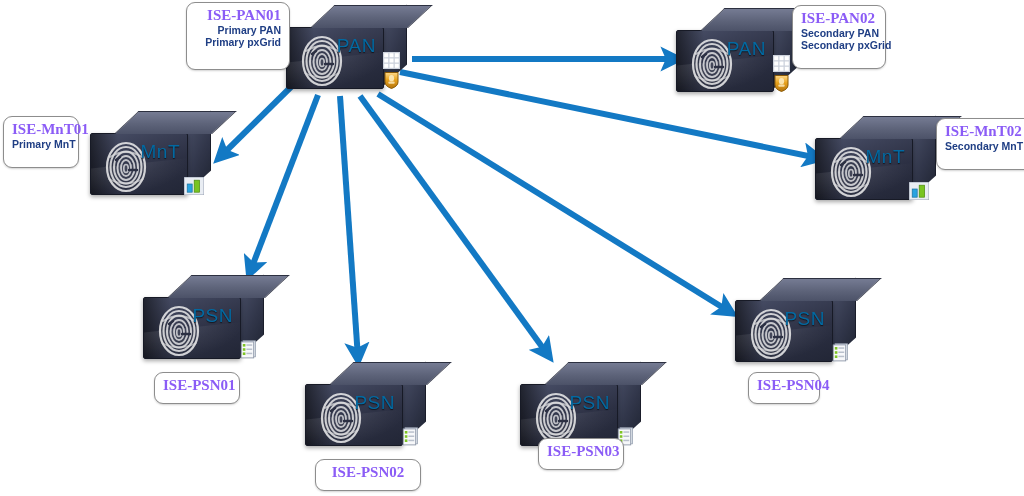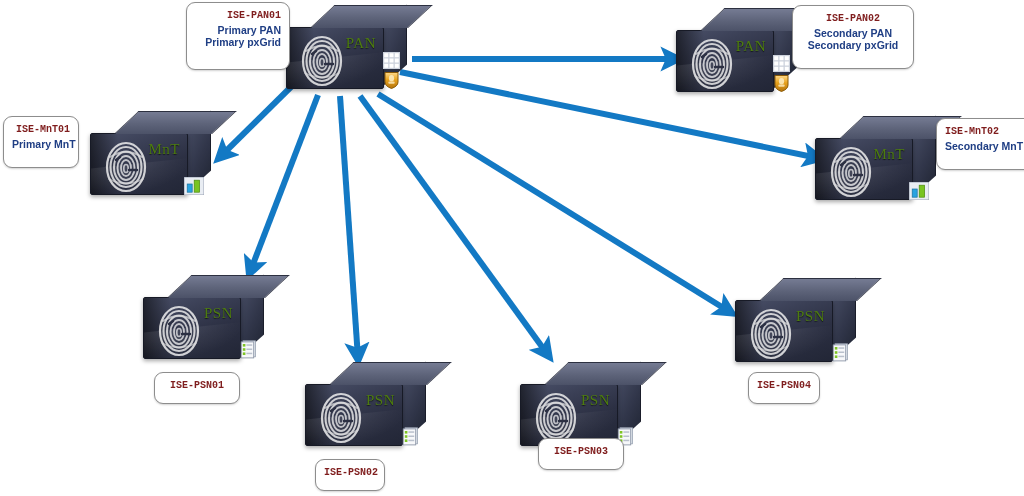--- a/index.html
+++ b/index.html
@@ -51,49 +51,49 @@
   }
 
   
   .fingerprint{
     position:absolute;left:14px;top:30px;width:44px;height:52px;
     opacity:.92;z-index:4;
   }
   
   .role{
     position:absolute;right:30px;top:30px;
-    color:#4d7c0f;font-size:15px;letter-spacing:.5px;z-index:5;
+    color:#0369a1;font-size:19px;letter-spacing:.5px;z-index:5;
     text-shadow:0 1px 1px rgba(0,0,0,.6);
-    font-family:Liberation Serif, serif;
+    font-family:Liberation Sans, sans-serif;
   }
   
   .badges{position:absolute;right:6px;bottom:4px;z-index:5;display:flex;flex-direction:column;align-items:center;gap:2px;}
 
   .grid-icon{width:17px;height:17px;display:block;}
   .shield-icon{width:17px;height:18px;display:block;}
   .chart-icon{width:20px;height:18px;display:block;}
   .list-icon{width:18px;height:19px;display:block;}
 
   
   .callout{
     position:absolute;z-index:6;
     background:#ffffff;
     border:1.4px solid #8d8d8d;
     border-radius:9px;
     box-shadow:0 1px 2px rgba(0,0,0,.18);
     padding:4px 8px 5px 8px;
     box-sizing:border-box;
   }
   .callout .c-title{
-    color:#7f1d1d;
+    color:#8b5cf6;
     font-weight:bold;
-    font-size:10px;
+    font-size:15px;
     line-height:17px;
     white-space:nowrap;
-    font-family:Liberation Mono, monospace;
+    font-family:Liberation Serif, serif;
   }
   .callout .c-sub{
     color:#1f3e84;
     font-weight:bold;
     font-size:10.5px;
     line-height:12px;
     white-space:nowrap;
     font-family:"Liberation Sans",sans-serif;
   }
   .align-right{text-align:right;}
@@ -450,37 +450,37 @@
         </div>
       </div>
     </div>
 
   <div id="callout-layer">
       <div class="callout align-right" style="left: 186px; top: 2px; width: 104px; min-height: 68px;">
         <div class="c-title">ISE-PAN01</div>
         <div class="c-sub">Primary PAN</div>
         <div class="c-sub">Primary pxGrid</div>
       </div>
-      <div class="callout align-left" style="left: 792px; top: 5px; width: 122px; min-height: 64px; text-align: center;">
+      <div class="callout align-left" style="left: 792px; top: 5px; width: 94px; min-height: 64px;">
         <div class="c-title">ISE-PAN02</div>
         <div class="c-sub">Secondary PAN</div>
         <div class="c-sub">Secondary pxGrid</div>
       </div>
       <div class="callout align-right" style="left: 3px; top: 116px; width: 76px; min-height: 52px;">
         <div class="c-title">ISE-MnT01</div>
         <div class="c-sub">Primary MnT</div>
       </div>
       <div class="callout align-left" style="left: 936px; top: 118px; width: 108px; min-height: 52px;">
         <div class="c-title">ISE-MnT02</div>
         <div class="c-sub">Secondary MnT</div>
       </div>
       <div class="callout align-center" style="left: 154px; top: 372px; width: 86px; min-height: 32px;">
         <div class="c-title">ISE-PSN01</div>
       </div>
-      <div class="callout align-center" style="left: 315px; top: 459px; width: 70px; min-height: 32px;">
+      <div class="callout align-center" style="left: 315px; top: 459px; width: 106px; min-height: 32px;">
         <div class="c-title">ISE-PSN02</div>
       </div>
       <div class="callout align-center" style="left: 538px; top: 438px; width: 86px; min-height: 32px;">
         <div class="c-title">ISE-PSN03</div>
       </div>
       <div class="callout align-center" style="left: 748px; top: 372px; width: 72px; min-height: 32px;">
         <div class="c-title">ISE-PSN04</div>
       </div>
     </div>
 

